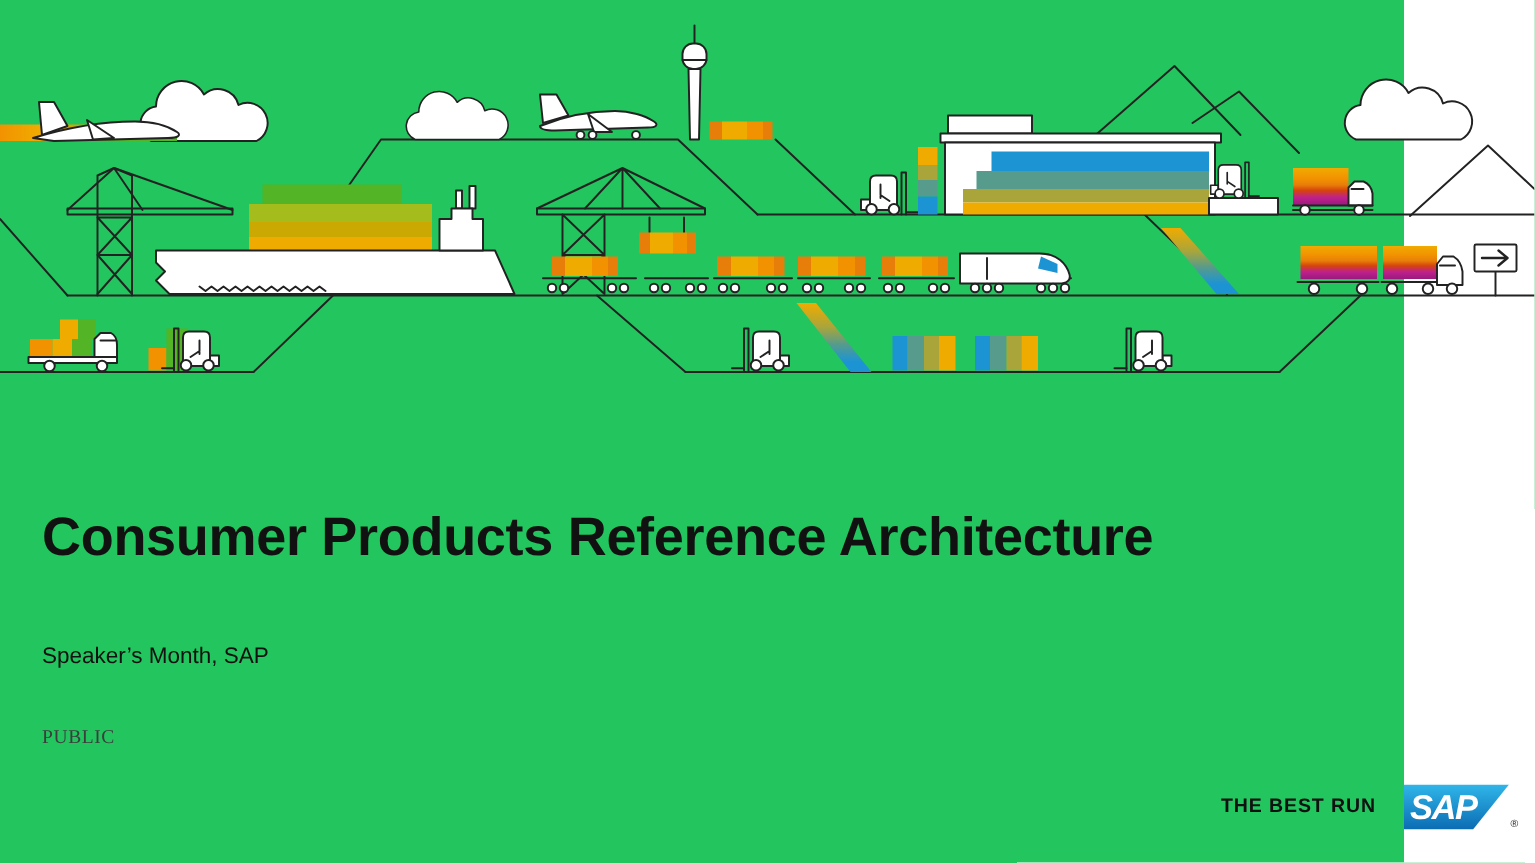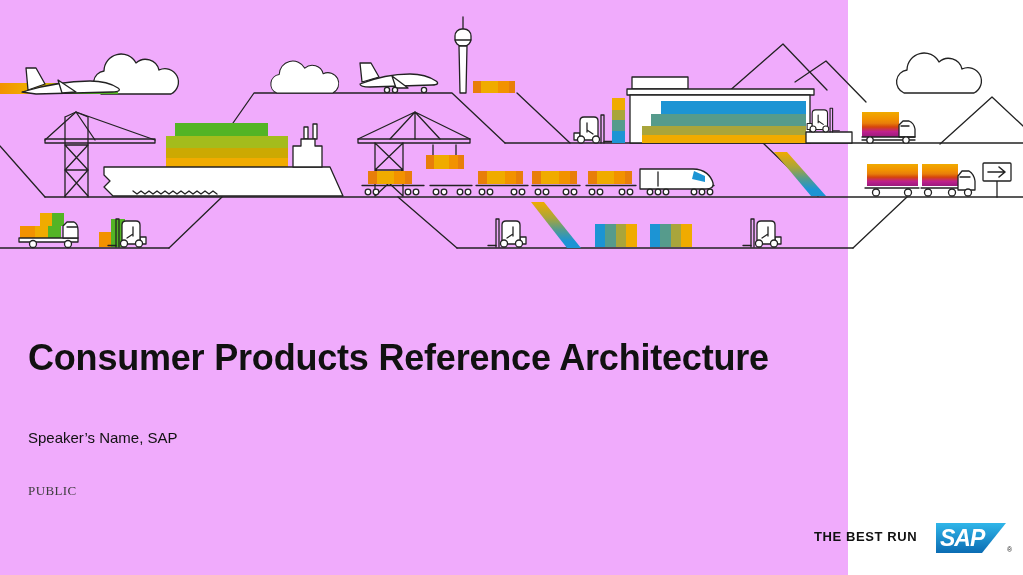--- a/index.html
+++ b/index.html
@@ -1,17 +1,17 @@
 <!DOCTYPE html>
 <html style="--ink: #222222; --text: #111111; --muted: #3d3d3d; --gold: #F0AB00; --amber: #F29200; --deepOrange: #E87E0A; --crimson: #D5440C; --magenta: #C0218C; --purple: #9A1A7D; --green: #53B425; --leaf: #A4BC1C; --darkYellow: #CCA902; --olive: #A9A53B; --teal: #569B8C; --blue: #1C94D4; --sapLight: #30B6E9; --sapDark: #0B6CB3;"><head>
 <meta charset="utf-8">
 <style>
   html,body{margin:0;padding:0;background:#fff;}
   body{width:1023px;height:575px;overflow:hidden;font-family:"Liberation Sans",sans-serif;}
-  .slide{position:relative;width:848px;height:575px;background:#f0abfc;}
+  .slide{position:relative;width:936px;height:575px;background:#22c55e;}
   svg .ln{stroke:var(--ink,#222);stroke-width:1.3;fill:none;stroke-linecap:round;stroke-linejoin:round;}
   svg .ln2{stroke:var(--ink,#222);stroke-width:1.6;fill:none;stroke-linecap:round;stroke-linejoin:round;}
   svg .wh{fill:#fff;stroke:var(--ink,#222);stroke-width:1.3;stroke-linejoin:round;stroke-linecap:round;}
   .illustration{position:absolute;left:0;top:0;}
   .title{position:absolute;left:28px;top:337px;font-size:36px;font-weight:bold;color:var(--text,#111);letter-spacing:-0.2px;white-space:nowrap;}
   .speaker-block{position:absolute;left:28px;top:429px;font-size:15px;color:var(--text,#111);line-height:17.5px;}
   .classification{position:absolute;left:28px;top:483px;font-size:13px;color:var(--muted,#3d3d3d);letter-spacing:0.4px;font-family:Liberation Serif, serif;}
   .tagline{position:absolute;left:814px;top:529px;font-size:13px;font-weight:bold;letter-spacing:0.6px;color:var(--text,#111);white-space:nowrap;}
   .sap-logo{position:absolute;left:936px;top:523px;}
   .registered{position:absolute;left:1007px;top:546px;font-size:7px;color:var(--ink,#222);}
@@ -275,21 +275,21 @@
       <rect x="671" y="224" width="10" height="23" style="fill:var(--olive)"></rect>
       <rect x="681" y="224" width="11" height="23" style="fill:var(--gold)"></rect>
     </g>
 
     <use href="#fk" transform="translate(787,247) scale(-1,1)"></use>
   </svg>
 
   <div class="title">Consumer Products Reference Architecture</div>
 
   <div class="speaker-block">
-    <div>Speaker’s Name, SAP</div>
+    <div>Speaker’s Month, SAP</div>
   </div>
 
   <div class="classification">PUBLIC</div>
 
   <div class="tagline">THE BEST RUN</div>
 
   <svg class="sap-logo" width="70" height="30" viewBox="0 0 70 30">
     <defs>
       <linearGradient id="gSap" x1="0" y1="0" x2="0" y2="1">
         <stop offset="0" style="stop-color:var(--sapLight)"></stop>

